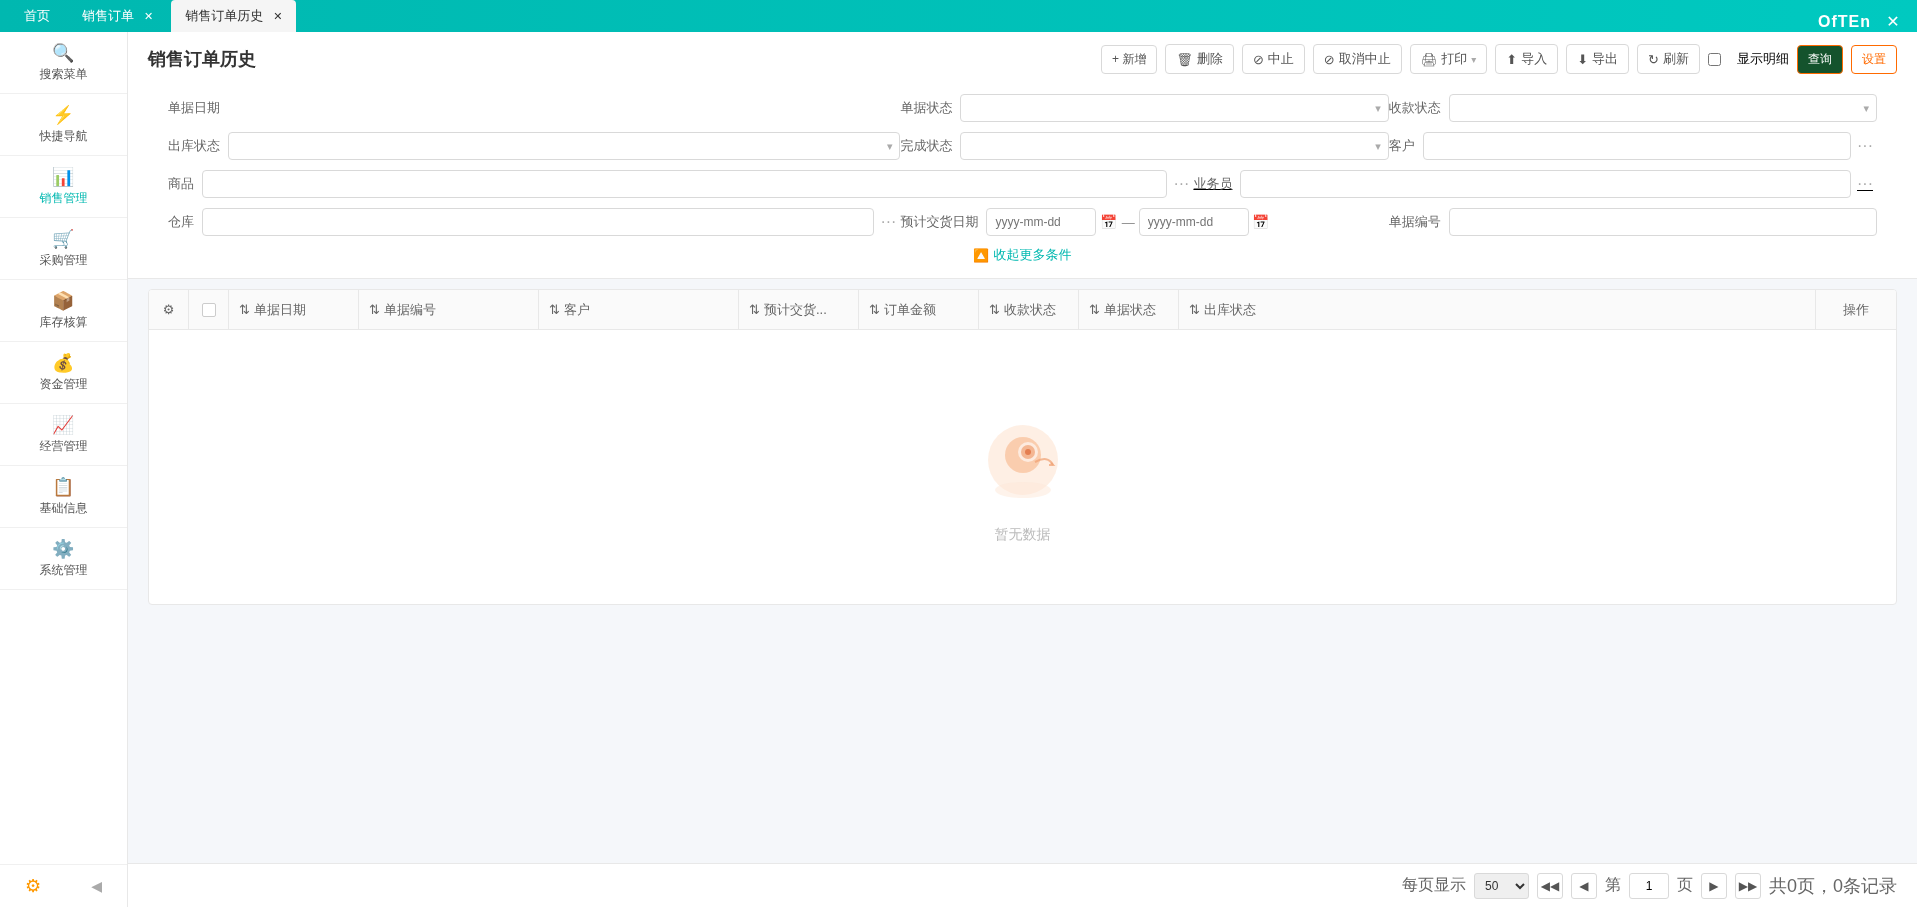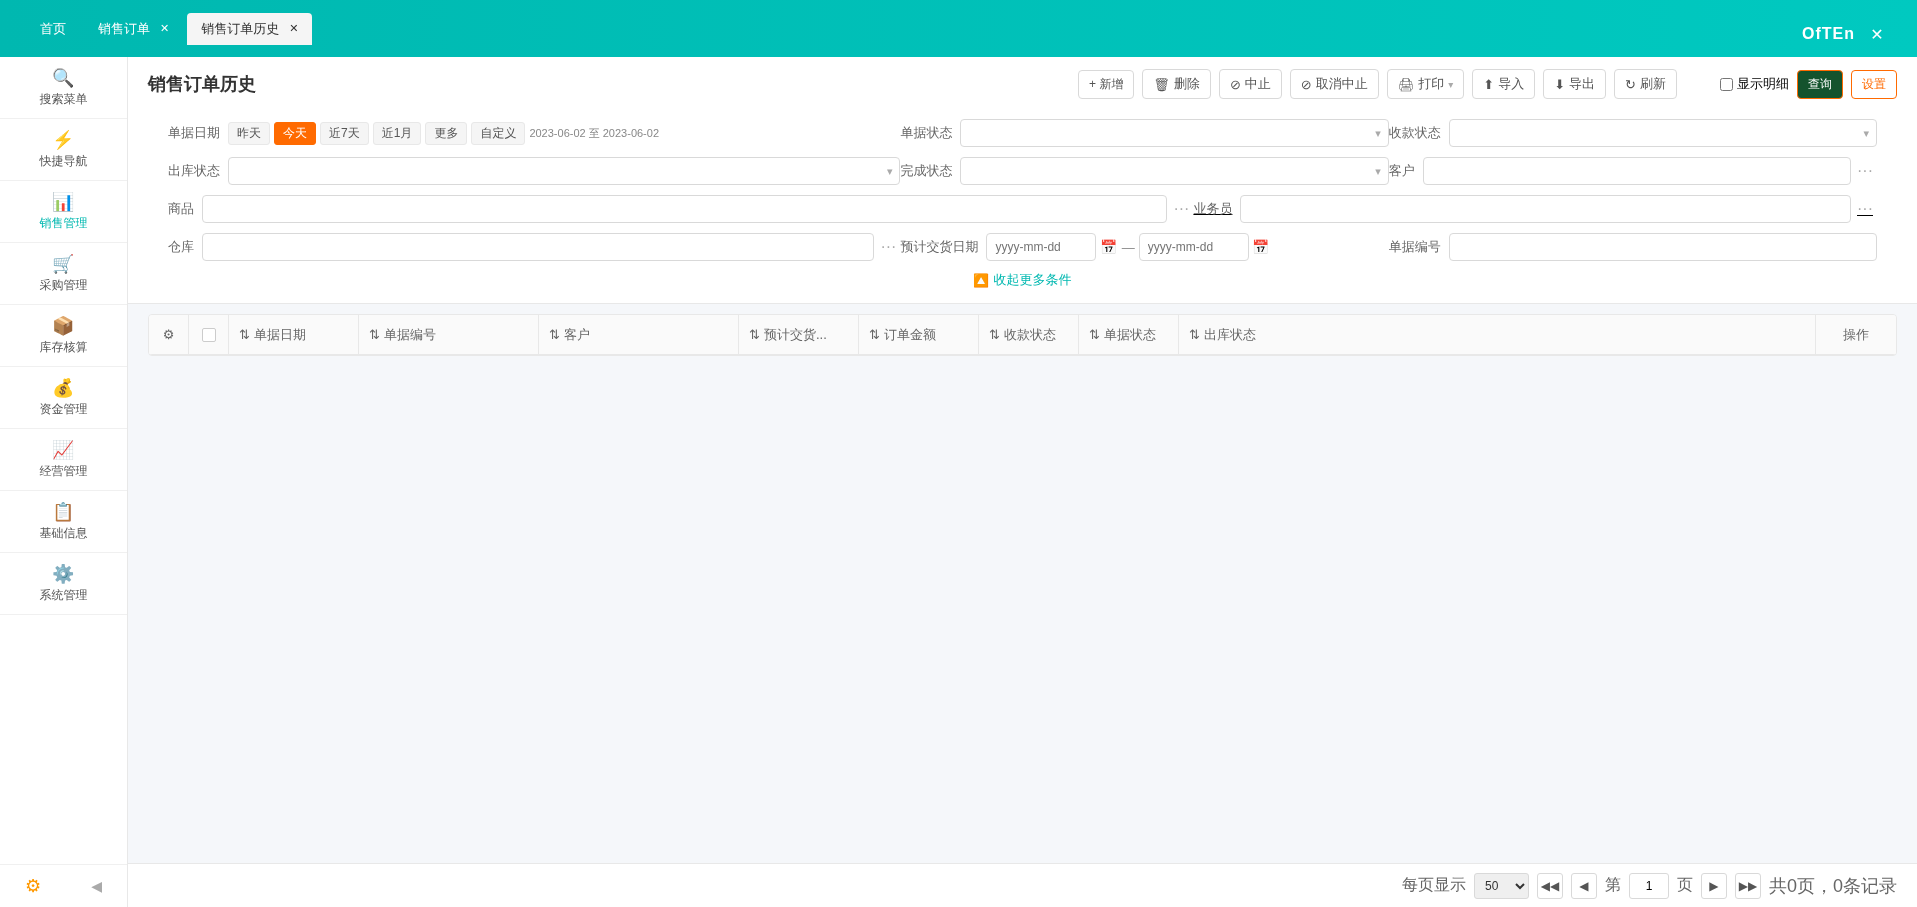--- a/index.html
+++ b/index.html
@@ -1,24 +1,24 @@
 <!DOCTYPE html>
 <html><head>
   <meta charset="utf-8">
   <style>
     * { box-sizing: border-box; margin: 0; padding: 0; font-family: 'Microsoft YaHei', Arial, sans-serif; font-size: 13px; }
     body { display: flex; flex-direction: column; height: 907px; width: 1917px; background: #f5f5f5; overflow: hidden; }
 
     
     .top-bar {
-      height: 57px;
+      height: 32px;
       background: linear-gradient(to right, #00b8b0, #00c9c0);
       display: flex;
       align-items: center;
-      padding: 0 26px;
+      padding: 0 10px;
       gap: 4px;
       flex-shrink: 0;
     }
     .tab-item {
       height: 32px;
       padding: 0 14px;
       border-radius: 4px 4px 0 0;
       display: flex;
       align-items: center;
       gap: 6px;
@@ -499,43 +499,34 @@
             <span>导入</span>
           </button>
           <button class="toolbar-btn">
             <span>⬇</span>
             <span>导出</span>
           </button>
           <button class="toolbar-btn">
             <span>↻</span>
             <span>刷新</span>
           </button>
-          <label style="display:flex;align-items:center;gap:4px;cursor:pointer;margin-left:35px;">
+          <label style="display:flex;align-items:center;gap:16px;cursor:pointer;">
             <input type="checkbox" style="">
             <span>显示明细</span>
           </label>
           <button class="toolbar-btn primary" style="background:#14532d;border-color:#ff6a00;color:#fff;">查询</button>
           <button class="toolbar-btn" style="border-color:#ff6a00;color:#ff6a00;">设置</button>
         </div>
       </div>
 
       <div class="filter-area">
 
         <div class="filter-row">
           <div class="filter-item" style="flex:1.5;">
             <span class="filter-label">单据日期</span>
-            <div class="date-group">
-              <span class="date-btn">昨天</span>
-              <span class="date-btn active">今天</span>
-              <span class="date-btn">近7天</span>
-              <span class="date-btn">近1月</span>
-              <span class="date-btn">更多</span>
-              <span class="date-btn">自定义</span>
-              <span class="date-range">2023-06-02 至 2023-06-02</span>
-            </div>
           </div>
           <div class="filter-item" style="flex:1;">
             <span class="filter-label">单据状态</span>
             <div class="select-wrapper filter-control">
               <select class="select-control"><option></option></select>
             </div>
           </div>
           <div class="filter-item" style="flex:1;">
             <span class="filter-label">收款状态</span>
             <div class="select-wrapper filter-control">
@@ -653,20 +644,33 @@
           </div>
           <div class="th-cell th-out-status flex1">
             <span>⇅</span>
             <span>出库状态</span>
           </div>
           <div class="th-cell th-action">
             <span>操作</span>
           </div>
         </div>
 
+        <div class="empty-state">
+          <svg class="empty-illustration" viewBox="0 0 100 100" xmlns="http://www.w3.org/2000/svg">
+            <circle cx="50" cy="50" r="35" fill="#fde8d8" opacity="0.7"></circle>
+            <circle cx="50" cy="45" r="18" fill="#f9c4a0" opacity="0.8"></circle>
+            <circle cx="55" cy="42" r="10" fill="#fff" opacity="0.6"></circle>
+            <circle cx="55" cy="42" r="7" fill="#f0a070" opacity="0.7"></circle>
+            <circle cx="55" cy="42" r="3" fill="#e07040" opacity="0.8"></circle>
+            <path d="M62 52 Q75 45 80 55" stroke="#f0a070" stroke-width="2" fill="none" opacity="0.7"></path>
+            <path d="M78 53 L80 55 L76 55" stroke="#f0a070" stroke-width="2" fill="none" opacity="0.7"></path>
+            <ellipse cx="50" cy="80" rx="28" ry="8" fill="#fde8d8" opacity="0.5"></ellipse>
+          </svg>
+          <span class="empty-text">暂无数据</span>
+        </div>
       </div>
     </div>
 
     <div class="bottom-bar">
       <span class="pagination-label">每页显示</span>
       <select class="per-page-select">
         <option>50</option>
         <option>10</option>
         <option>20</option>
         <option>100</option>

